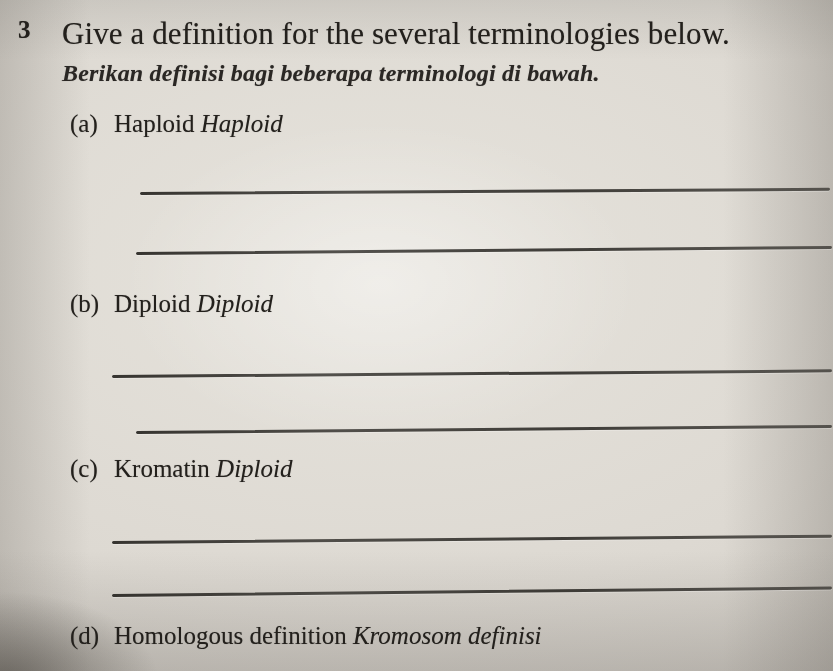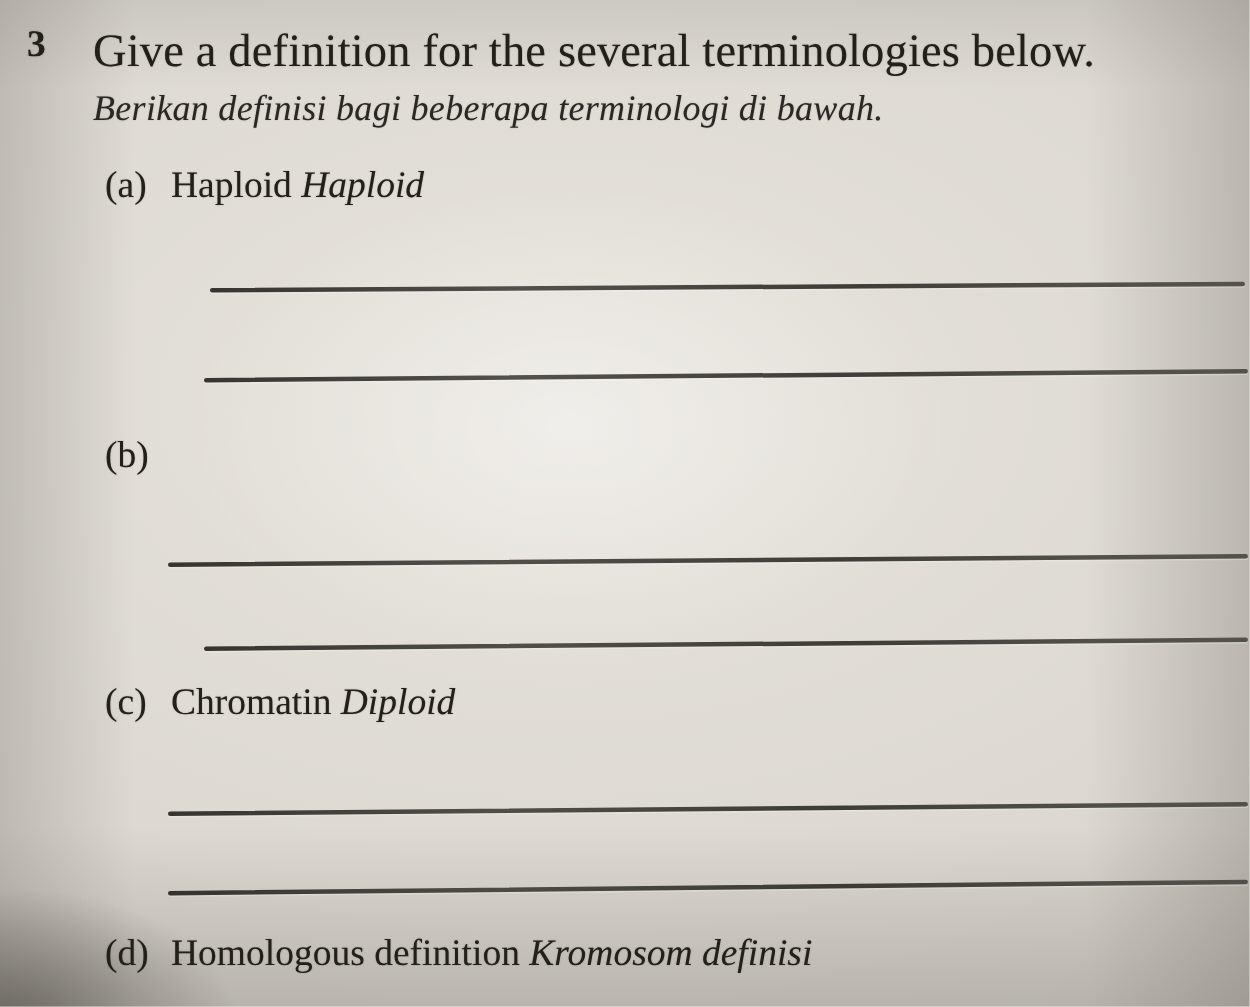--- a/index.html
+++ b/index.html
@@ -89,20 +89,21 @@
     text-shadow: 0 0 1px rgba(0,0,0,0.30);
   }
   .q-ms {
     font-size: 24px;
     font-style: italic;
     color: #2a2724;
     line-height: 1.2;
     margin-top: 6px;
     letter-spacing: 0.2px;
     text-shadow: 0 0 1px rgba(0,0,0,0.25);
+    font-weight: bold;
   }
 
   
   .part {
     position: absolute;
     left: 70px;
     right: 20px;
     display: flex;
     align-items: baseline;
   }
@@ -169,27 +170,28 @@
 
     <div class="part" style="top:110px;">
       <span class="part-label">(a)</span>
       <span class="part-text"><span>Haploid </span><span class="ms">Haploid</span></span>
     </div>
     <div class="rule" style="left:140px; top:192px; width:690px; transform: rotate(-0.35deg);"></div>
     <div class="rule" style="left:136px; top:252px; width:696px; transform: rotate(-0.5deg);"></div>
 
     <div class="part" style="top:290px;">
       <span class="part-label">(b)</span>
+      <span class="part-text"><span>Diploid </span><span class="ms">Diploid</span></span>
     </div>
     <div class="rule" style="left:112px; top:375px; width:720px; transform: rotate(-0.45deg);"></div>
     <div class="rule" style="left:136px; top:431px; width:696px; transform: rotate(-0.5deg);"></div>
 
     <div class="part" style="top:455px;">
       <span class="part-label">(c)</span>
-      <span class="part-text"><span>Chromatin </span><span class="ms">Diploid</span></span>
+      <span class="part-text"><span>Kromatin </span><span class="ms">Diploid</span></span>
     </div>
     <div class="rule" style="left:112px; top:541px; width:720px; transform: rotate(-0.5deg);"></div>
     <div class="rule" style="left:112px; top:594px; width:720px; transform: rotate(-0.6deg);"></div>
 
     <div class="part" style="top:622px;">
       <span class="part-label">(d)</span>
       <span class="part-text"><span>Homologous definition </span><span class="ms">Kromosom definisi</span></span>
     </div>
 
   </div>

